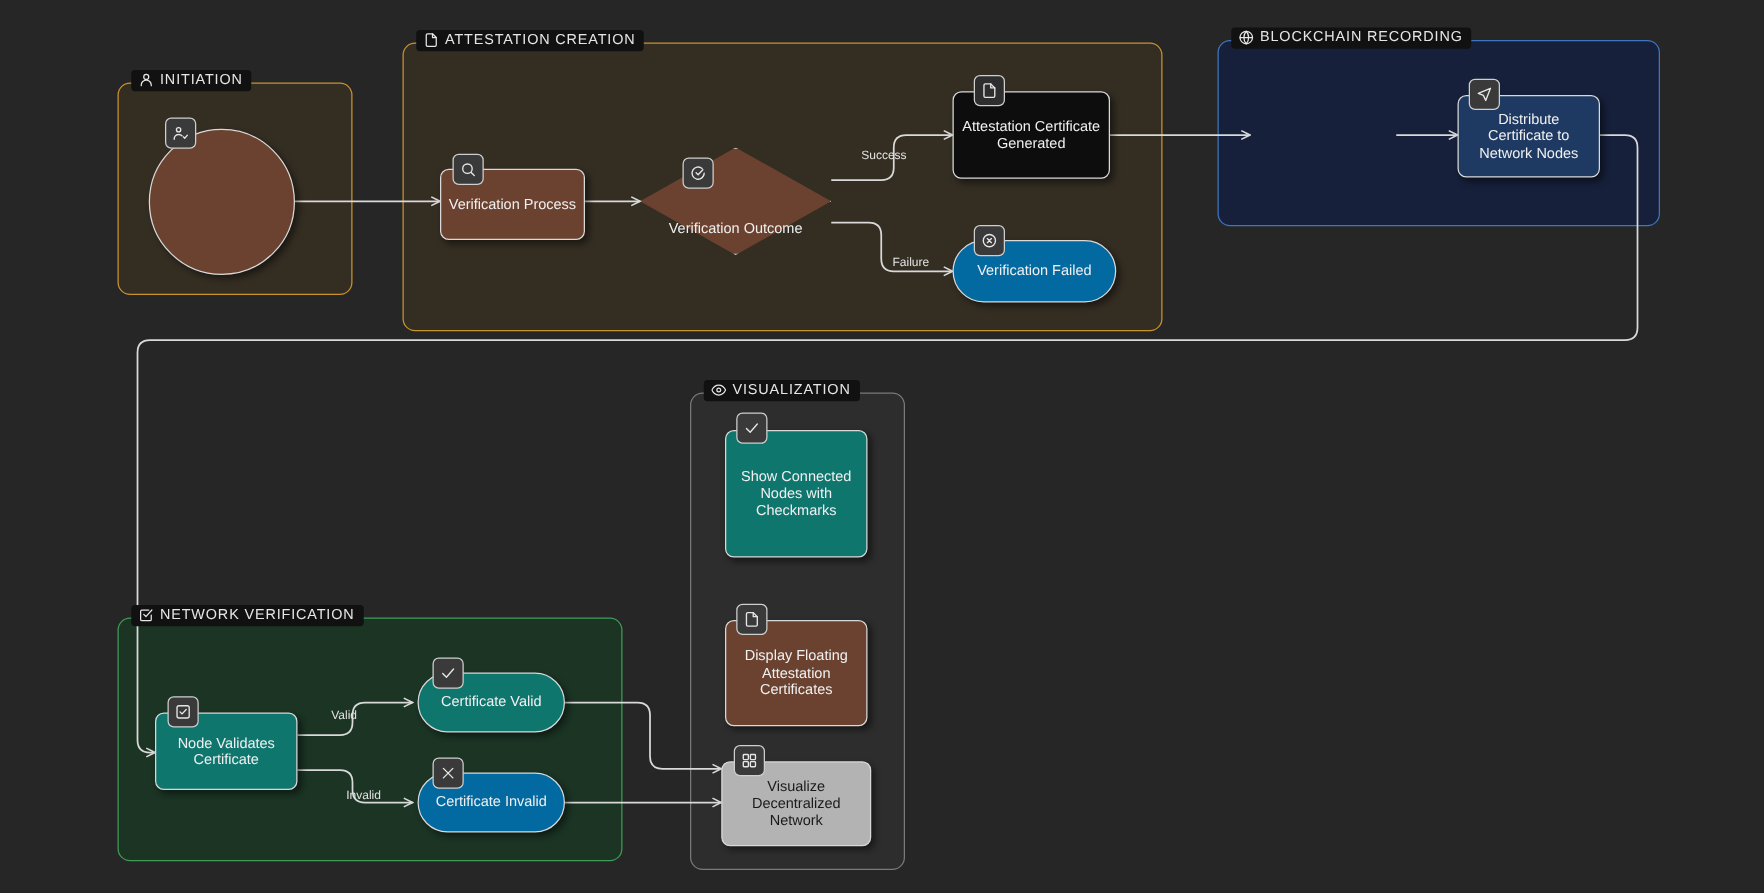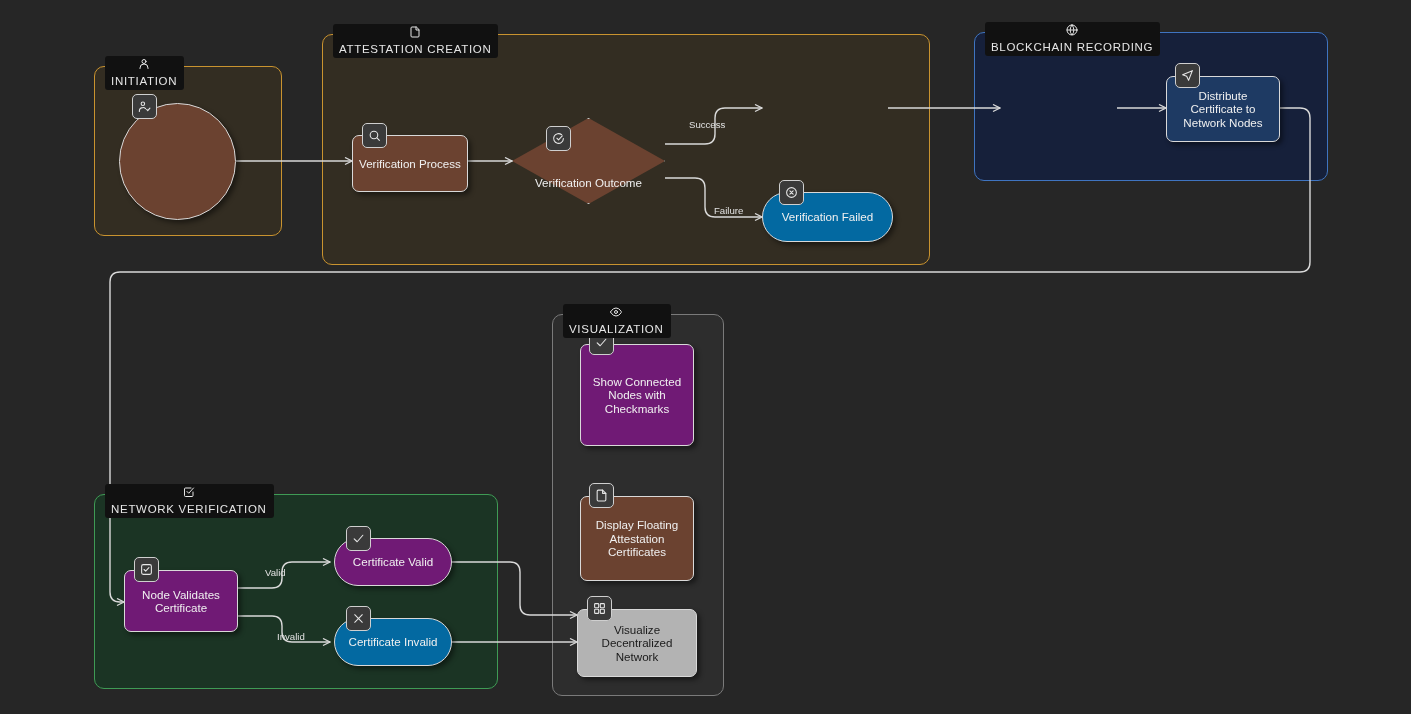--- a/index.html
+++ b/index.html
@@ -5,40 +5,40 @@
   html,body{margin:0;padding:0;background:#262626;}
   body{width:1411px;height:714px;overflow:hidden;
        font-family:"Liberation Sans","DejaVu Sans",sans-serif;}
   #canvas{position:relative;width:1411px;height:714px;background:#262626;}
 
   
   .group{position:absolute;border-radius:10px;box-sizing:border-box;}
   .group-label{position:absolute;top:-11px;left:10px;display:flex;align-items:center;
       gap:5px;background:#111111;padding:2px 7px 3px 6px;border-radius:3px;
       font-size:11.5px;letter-spacing:.7px;color:#e6e6e6;white-space:nowrap;
-      z-index:6;flex-direction:column;}
+      z-index:6;}
   .group-label .gi{display:inline-flex;width:12px;height:12px;align-items:center;justify-content:center;}
   .group-label .gi svg{width:12px;height:12px;display:block;}
 
   .g-initiation{border:1.6px solid #c9932f;background:#332d22;}
   .g-attest    {border:1.6px solid #c9932f;background:#332d22;}
   .g-block     {border:1.6px solid #3f74c0;background:#16203a;}
   .g-network   {border:1.6px solid #3f9b55;background:#1b3424;}
   .g-visual    {border:1.6px solid #7a7a7a;background:#2d2d2d;}
 
   
   .node{position:absolute;box-sizing:border-box;display:flex;align-items:center;
         justify-content:center;text-align:center;border:1.4px solid #d9d9d9;
         border-radius:7px;color:#f0f0f0;font-size:11.6px;line-height:13.4px;
         box-shadow:3px 3px 5px rgba(0,0,0,.45);z-index:4;padding:3px 5px;}
   .node.brown  {background:#6b4230;}
   .node.dark   {background:#0d0d0d;}
   .node.red    {background:#0369a1;}
   .node.blue   {background:#1e3a63;}
-  .node.green  {background:#701a75;}
+  .node.green  {background:#0f766e;}
   .node.gray   {background:#b3b3b3;color:#1a1a1a;}
   .node.circle {border-radius:50%;}
   .node.stadium{border-radius:999px;}
   .node.diamond{border:none;background:transparent;box-shadow:none;}
 
   .dia-shape{position:absolute;inset:0;background:#6b4230;border:1.4px solid #d9d9d9;
      box-sizing:border-box;
      clip-path:polygon(50% 0,100% 50%,50% 100%,0 50%);
      filter:drop-shadow(3px 3px 4px rgba(0,0,0,.45));}
   .dia-label{position:relative;z-index:2;margin-top:44px;}
@@ -182,20 +182,29 @@
     <div class="dia-shape"></div>
     <div class="badge" style="top:8px;left:34px;">
       <svg viewBox="0 0 24 24" fill="none" stroke="#e6e6e6" stroke-width="2" stroke-linecap="round" stroke-linejoin="round">
         <path d="M21 12a9 9 0 1 1-3.2-6.9"></path>
           <path d="M9 11.5l3 3 7-7.5"></path>
       </svg>
     </div>
     <span class="dia-label">Verification Outcome</span>
   </div>
 
+  <div class="node dark" style="left:762px;top:73px;width:126px;height:70px;">
+    <div class="badge dark-chip" style="top:-14px;left:16px;">
+      <svg viewBox="0 0 24 24" fill="none" stroke="#e6e6e6" stroke-width="2" stroke-linecap="round" stroke-linejoin="round">
+        <path d="M14 2H6a2 2 0 0 0-2 2v16a2 2 0 0 0 2 2h12a2 2 0 0 0 2-2V8z"></path>
+        <path d="M14 2v6h6"></path>
+      </svg>
+    </div>
+    <span>Attestation Certificate Generated</span>
+  </div>
 
   <div class="node red stadium" style="left:762px;top:192px;width:131px;height:50px;">
     <div class="badge" style="top:-13px;left:16px;">
       <svg viewBox="0 0 24 24" fill="none" stroke="#e6e6e6" stroke-width="2" stroke-linecap="round" stroke-linejoin="round">
         <circle cx="12" cy="12" r="9"></circle>
           <path d="M9 9l6 6M15 9l-6 6"></path>
       </svg>
     </div>
     <span>Verification Failed</span>
   </div>

